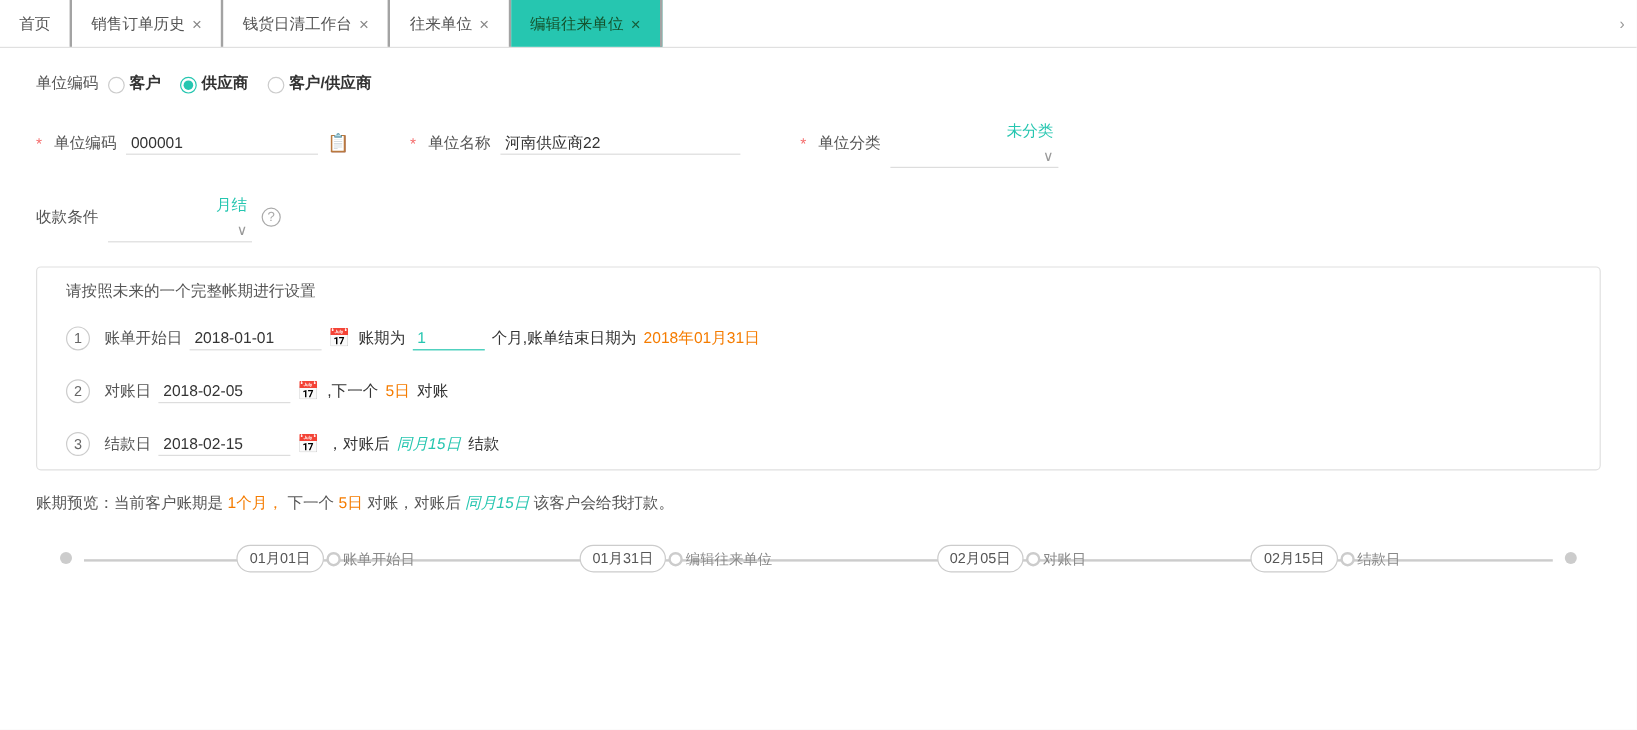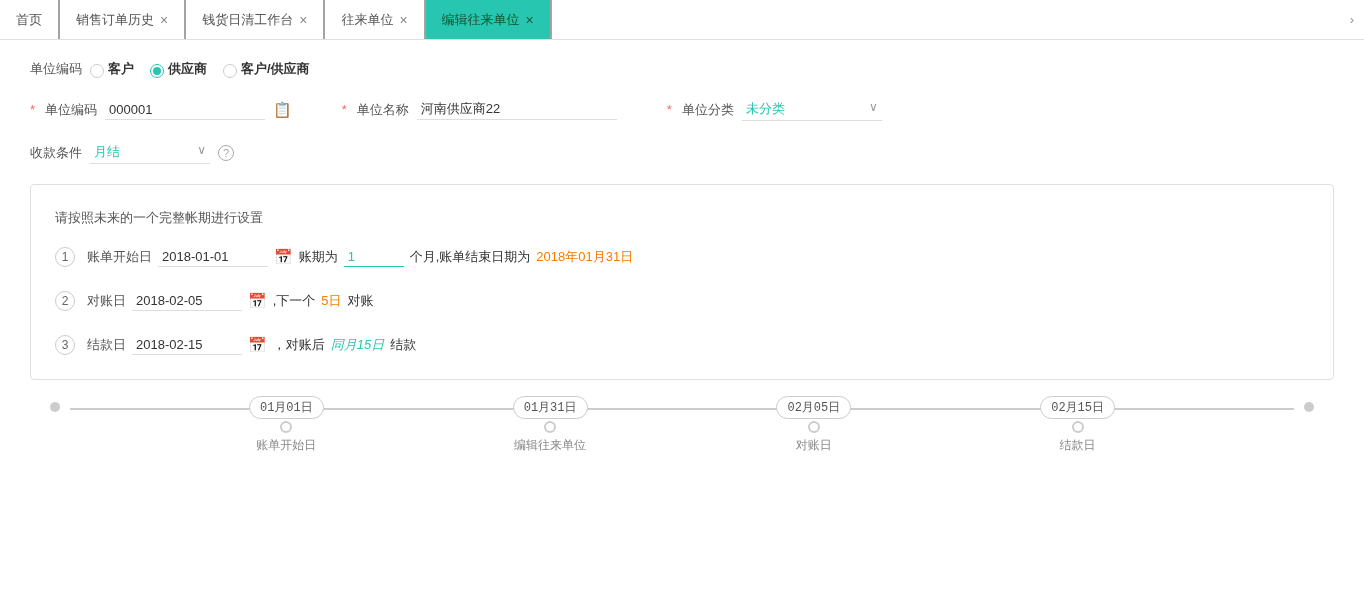--- a/index.html
+++ b/index.html
@@ -128,26 +128,27 @@
     
     .cal-icon {
       color: #26c6b0;
       cursor: pointer;
       font-size: 15px;
     }
 
     
     .select-field {
       display: flex;
-      align-items: flex-start;
+      align-items: flex-end;
       border-bottom: 1px solid #ddd;
       padding: 2px 4px;
       gap: 5px;
       cursor: pointer;
       min-width: 140px;
+      flex-direction: column;
     }
     .select-value {
       flex: 1;
       color: #26c6b0;
     }
     .chevron-icon { color: #999; font-size: 12px; }
 
     
     .question-icon {
       width: 16px; height: 16px;
@@ -158,21 +159,21 @@
       justify-content: center;
       font-size: 11px;
       color: #aaa;
       cursor: pointer;
     }
 
     
     .section-box {
       border: 1px solid #e0e0e0;
       border-radius: 4px;
-      padding: 24px 24px;
+      padding: 11px 24px;
       margin-bottom: 16px;
     }
     .section-title {
       color: #555;
       font-size: 13px;
       margin-bottom: 20px;
     }
 
     
     .num-row {
@@ -222,24 +223,22 @@
     .timeline-points {
       display: flex;
       align-items: flex-start;
       width: 100%;
       justify-content: space-between;
       position: relative;
       z-index: 1;
     }
     .timeline-point {
       display: flex;
-      flex-direction: column;
       align-items: center;
       gap: 2px;
-      font-family: Liberation Mono, monospace;
     }
     .timeline-dot {
       width: 12px; height: 12px;
       border-radius: 50%;
       background: #fff;
       border: 2px solid #ccc;
     }
     .timeline-pill {
       background: #fff;
       border: 1px solid #ccc;
@@ -378,20 +377,29 @@
         <span class="form-label">结款日</span>
         <input class="input-field" type="text" value="2018-02-15" style="width: 110px;">
         <span class="cal-icon">📅</span>
         <span>，对账后</span>
         <span class="text-teal">同月15日</span>
         <span>结款</span>
       </div>
     </div>
   </div>
 
+  <div class="preview-text">
+    <span>账期预览：当前客户账期是</span>
+    <span class="text-orange">1个月，</span>
+    <span>下一个</span>
+    <span class="text-orange">5日</span>
+    <span>对账，对账后</span>
+    <span class="text-teal">同月15日</span>
+    <span> 该客户会给我打款。</span>
+  </div>
 
   <div style="position:relative; padding: 0 20px;">
     <div class="timeline-line"></div>
     <div class="timeline-points">
 
       <div style="display:flex;align-items:flex-start;padding-top:5px;">
         <div class="timeline-end-dot"></div>
       </div>
 
       <div class="timeline-point">

